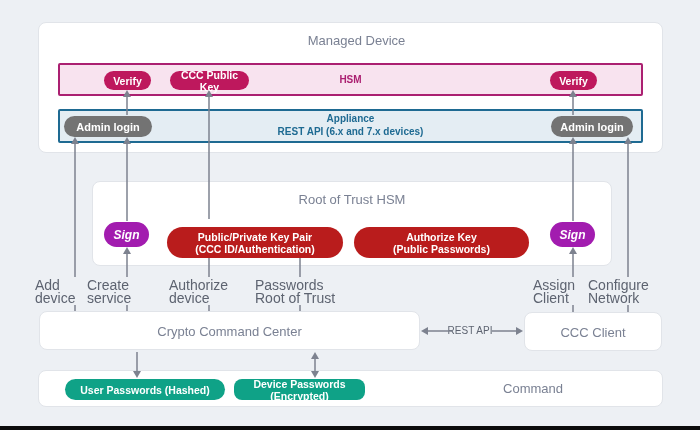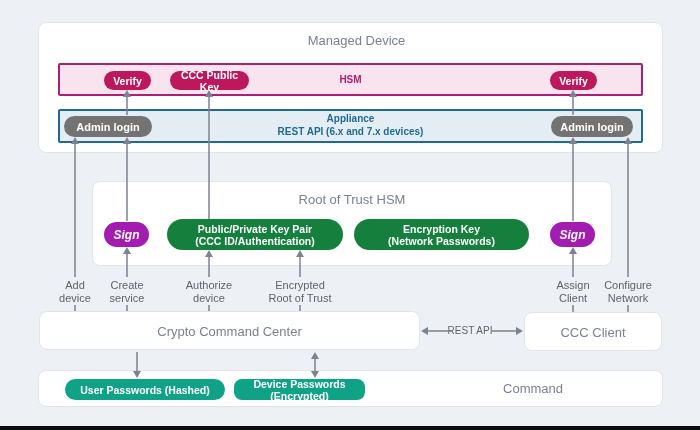--- a/index.html
+++ b/index.html
@@ -15,24 +15,24 @@
   .strip-label{position:absolute;text-align:center;font-weight:bold;}
   .hsm-label{color:#ab2071;font-size:10px;}
   .appliance-label{color:#1e6a92;font-size:10px;line-height:13px;}
 
   .pill{position:absolute;border-radius:999px;color:#fff;font-weight:bold;
         display:flex;flex-direction:column;align-items:center;justify-content:center;
         text-align:center;font-size:10.5px;line-height:12px;box-sizing:border-box;}
   .pill-magenta{background:#be185d;}
   .pill-teal{background:#737373;font-size:11px;}
   .pill-red{background:#a21caf;font-size:12px;font-style:italic;}
-  .pill-purple{background:#15803d;}
+  .pill-purple{background:#b91c1c;margin-top:8px;}
   .pill-green{background:#0fa287;}
 
-  .action{position:absolute;width:80px;color:#5d6370;font-size:11px;line-height:13px;text-align:center;}
+  .action{position:absolute;width:80px;color:#5d6370;font-size:14px;line-height:13px;}
   .small-label{position:absolute;color:#5d6370;font-size:10px;text-align:center;}
 
   svg.overlay{position:absolute;left:0;top:0;pointer-events:none;}
   .bottom-bar{position:absolute;left:0;top:426px;width:700px;height:4px;background:#0c0c0c;}
 </style>
 </head>
 <body>
 
 <div id="stage">
 
@@ -54,21 +54,21 @@
   <div class="action" style="left:35px;top:279px;">
     <span>Add</span><br><span>device</span>
   </div>
   <div class="action" style="left:87px;top:279px;">
     <span>Create</span><br><span>service</span>
   </div>
   <div class="action" style="left:169px;top:279px;">
     <span>Authorize</span><br><span>device</span>
   </div>
   <div class="action" style="left:255px;top:279px;width:90px;">
-    <span>Encrypted</span><br><span>Root of Trust</span>
+    <span>Passwords</span><br><span>Root of Trust</span>
   </div>
   <div class="action" style="left:533px;top:279px;">
     <span>Assign</span><br><span>Client</span>
   </div>
   <div class="action" style="left:588px;top:279px;">
     <span>Configure</span><br><span>Network</span>
   </div>
 
   <div class="whitebox" style="left:39px;top:311px;width:381px;height:39px;"></div>
   <div class="boxtitle" style="left:39px;top:324px;width:381px;">Crypto Command Center</div>
@@ -138,22 +138,22 @@
 
   <div class="pill pill-teal" style="left:64px;top:116px;width:88px;height:21px;">Admin login</div>
   <div class="pill pill-teal" style="left:551px;top:116px;width:82px;height:21px;">Admin login</div>
 
   <div class="pill pill-red" style="left:104px;top:222px;width:45px;height:25px;">Sign</div>
   <div class="pill pill-purple" style="left:167px;top:219px;width:176px;height:31px;">
     <span>Public/Private Key Pair</span>
     <span>(CCC ID/Authentication)</span>
   </div>
   <div class="pill pill-purple" style="left:354px;top:219px;width:175px;height:31px;">
-    <span>Encryption Key</span>
-    <span>(Network Passwords)</span>
+    <span>Authorize Key</span>
+    <span>(Public Passwords)</span>
   </div>
   <div class="pill pill-red" style="left:550px;top:222px;width:45px;height:25px;">Sign</div>
 
   <div class="pill pill-green" style="left:57px;top:379px;width:160px;height:21px;margin-left:8px;">User Passwords (Hashed)</div>
   <div class="pill pill-green" style="left:234px;top:379px;width:131px;height:21px;border-radius:8px;">Device Passwords (Encrypted)</div>
 
   <div class="bottom-bar"></div>
 </div>
 
 </body></html>

